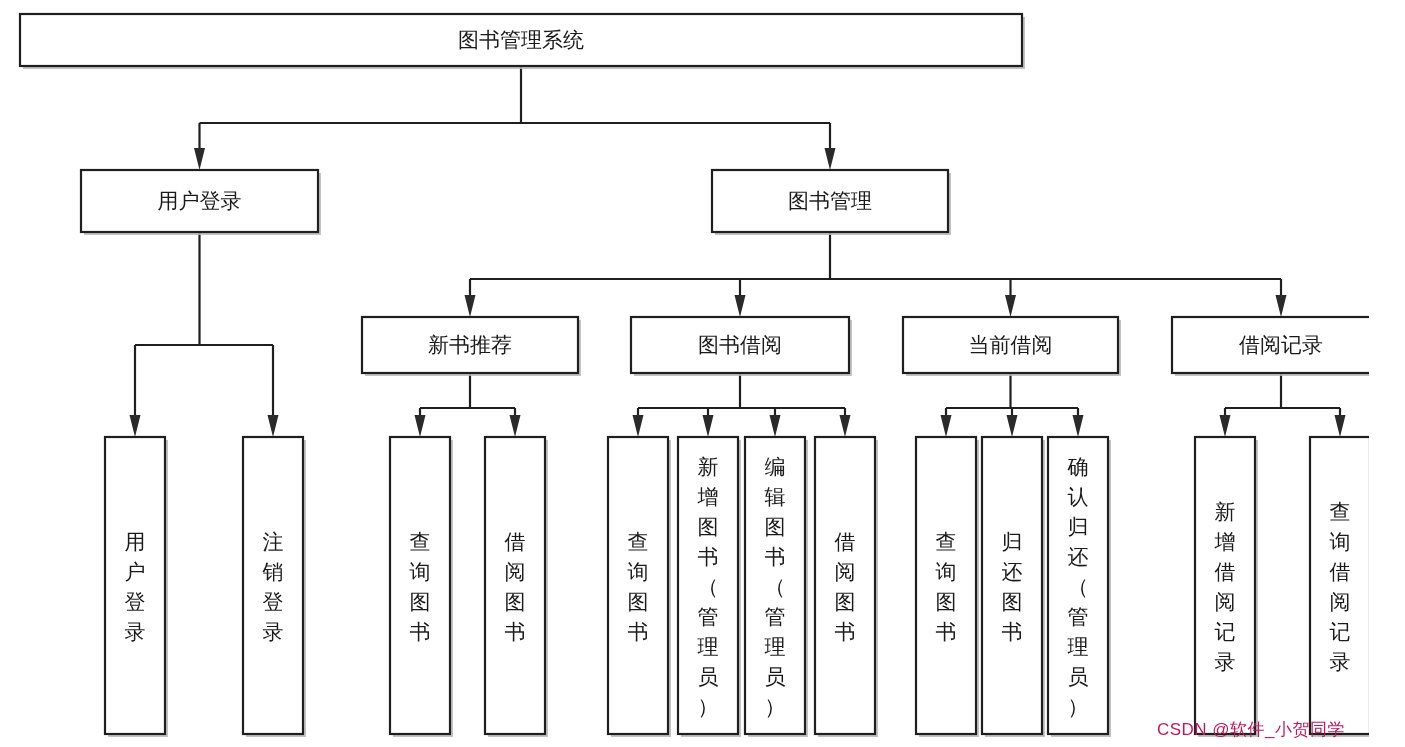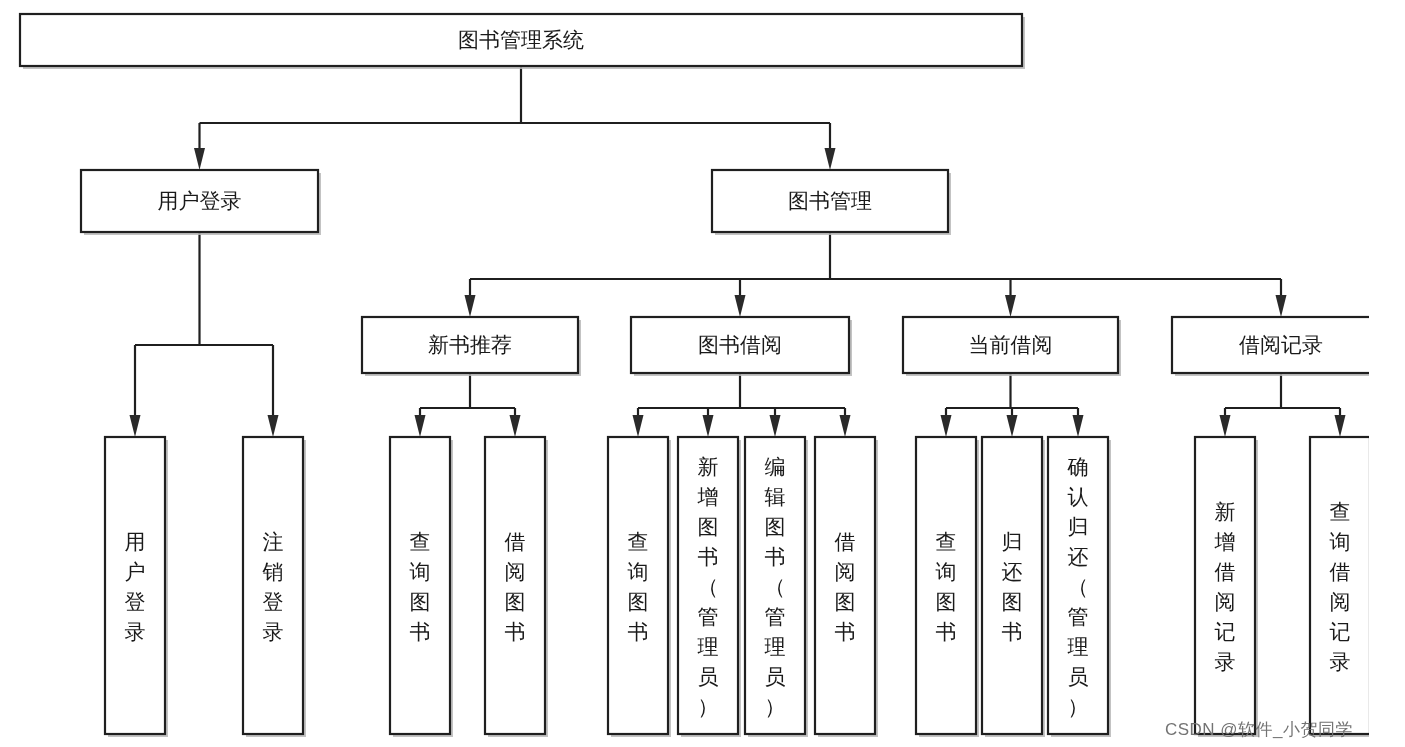--- a/index.html
+++ b/index.html
@@ -53,25 +53,25 @@
     dominant-baseline: middle;
   }
   .node-label-v {
     font-family: "Liberation Sans", "DejaVu Sans", sans-serif;
     fill: #1a1a1a;
     font-size: 21px;
     text-anchor: middle;
   }
   .watermark {
     position: absolute;
-    right: 16px;
+    right: 24px;
     bottom: 6px;
     font-family: "Liberation Sans", "DejaVu Sans", sans-serif;
     font-size: 17px;
-    color: #737373;
+    color: #be185d;
     letter-spacing: 0.5px;
     white-space: nowrap;
     pointer-events: none;
     margin-top: 40px;
   }
 </style>
 </head>
 <body>
 
 <div id="diagram-root">

